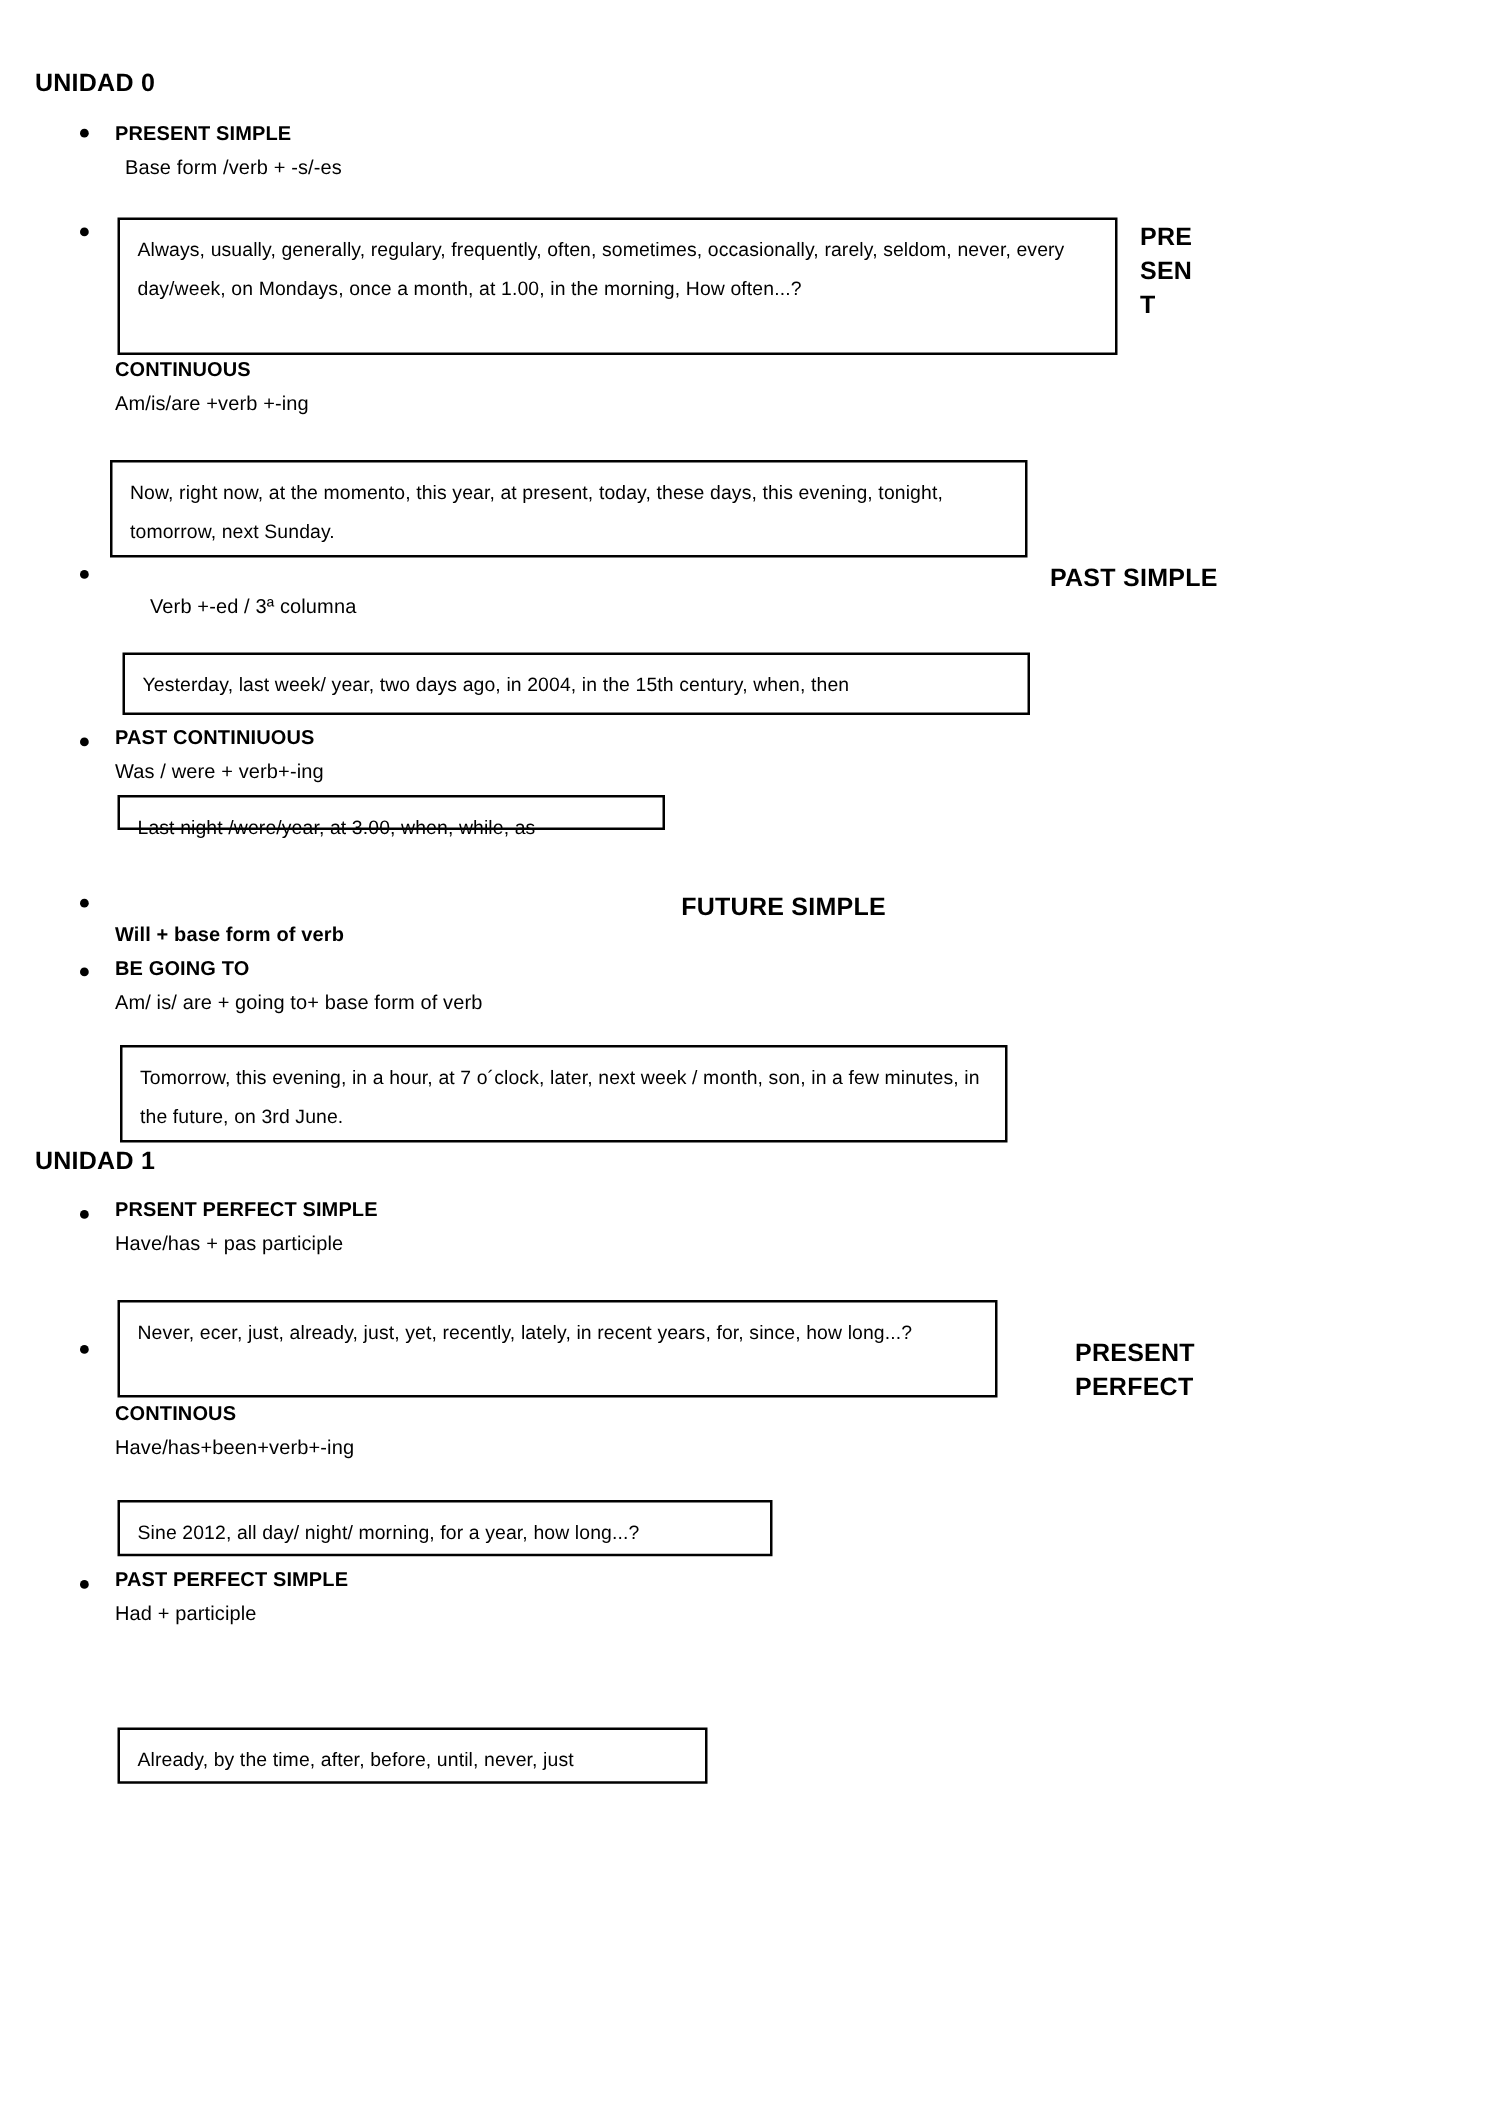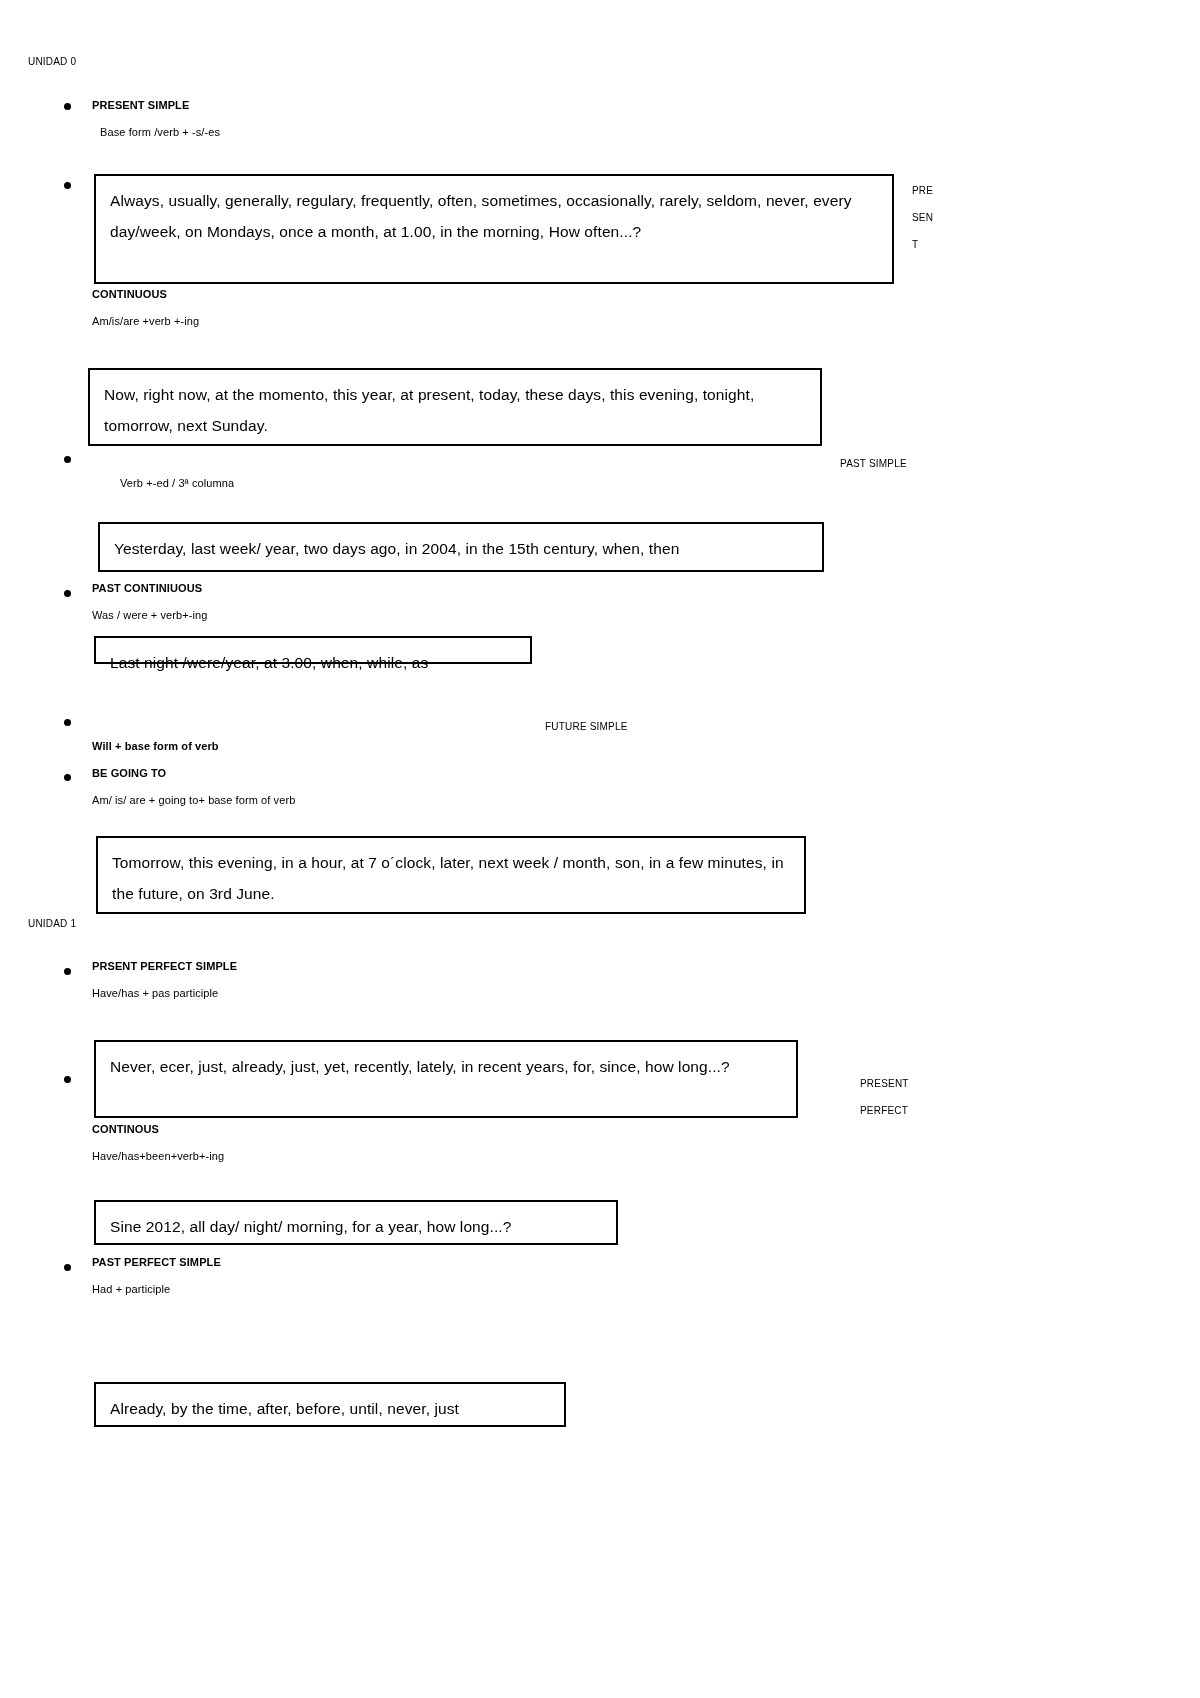--- a/index.html
+++ b/index.html
@@ -13,45 +13,45 @@
   }
   .page {
     position: relative;
     width: 1200px;
     height: 1698px;
     background: #ffffff;
     overflow: hidden;
   }
   .unit-heading {
     position: absolute;
-    font-size: 10px;
-    font-weight: normal;
+    font-size: 20px;
+    font-weight: bold;
     letter-spacing: 0.2px;
     white-space: nowrap;
   }
   .bullet {
     position: absolute;
     width: 7px;
     height: 7px;
     background: #000000;
     border-radius: 50%;
   }
   .line {
     position: absolute;
-    font-size: 11px;
+    font-size: 16px;
     white-space: nowrap;
     letter-spacing: 0.1px;
   }
   .line.bold {
     font-weight: bold;
   }
   .right-label {
     position: absolute;
-    font-size: 10px;
-    font-weight: normal;
+    font-size: 20px;
+    font-weight: bold;
     letter-spacing: 0.2px;
     line-height: 27px;
   }
   .box {
     position: absolute;
     border: 2px solid #000000;
     box-sizing: border-box;
     background: #ffffff;
     padding-left: 26px;
   }

